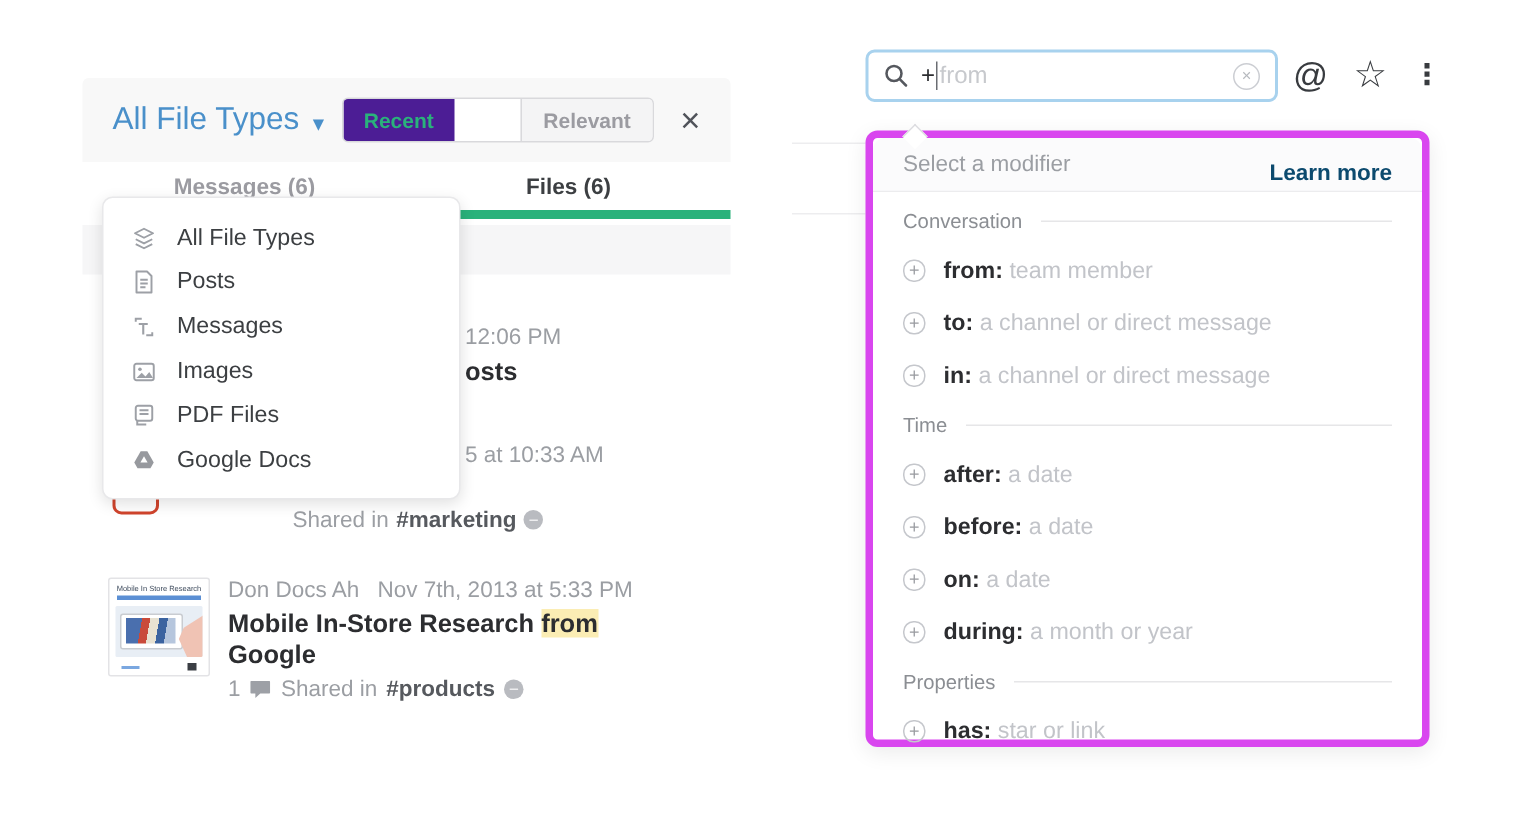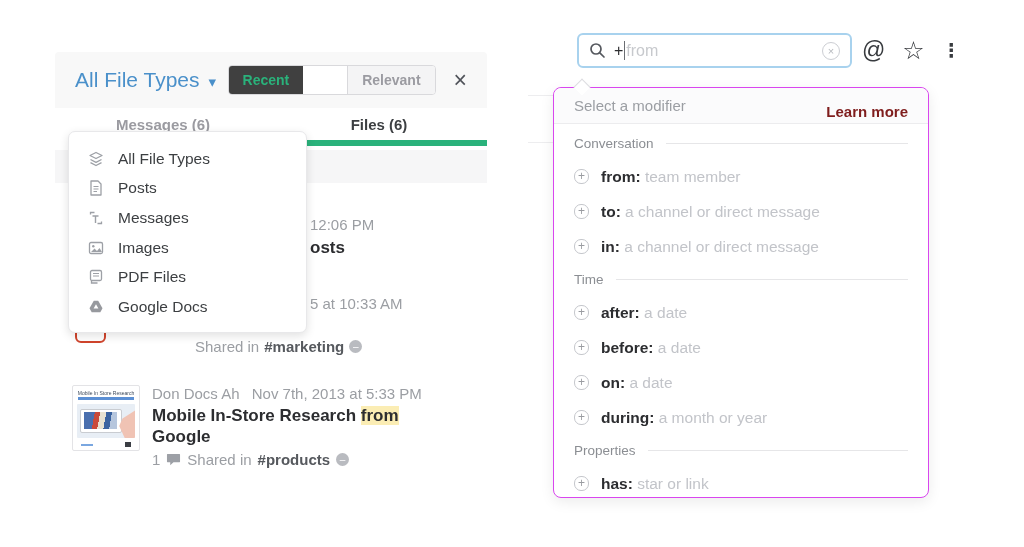--- a/index.html
+++ b/index.html
@@ -9,21 +9,21 @@
 
   
   .left-panel { position:absolute; left:55px; top:52px; width:432px; height:440px; background:#fff; }
 
   .lp-header { position:absolute; left:0; top:0; width:432px; height:56px; background:#f8f8f8;
                border-radius:4px 4px 0 0; display:flex; align-items:center; padding:0 16px 0 20px; }
   .lp-title { display:flex; align-items:center; gap:9px; color:#4a90ca; font-size:21px; cursor:pointer; }
   .lp-title .caret { font-size:15px; margin-top:3px; }
   .segmented { margin-left:auto; display:flex; border:1px solid #d9d9dc; border-radius:4px; overflow:hidden; background:#fff; }
   .seg { font-family:inherit; font-size:14px; font-weight:bold; padding:6px 14px; border:none; background:#f4f4f5; color:#9b9ba1; cursor:pointer; }
-  .seg.active { background:#404040; color:#2ab27b; }
+  .seg.active { background:#4c1d95; color:#2ab27b; }
   .seg + .seg { border-left:1px solid #d9d9dc;margin-left:44px; }
   .lp-close { margin-left:14px; border:none; background:none; font-size:23px; color:#50535a; cursor:pointer; line-height:1; padding:0 4px; }
 
   .tabs { position:absolute; left:0; top:56px; width:432px; height:32px; display:flex; }
   .tab { width:50%; text-align:center; font-size:15px; font-weight:bold; padding-top:8px; cursor:pointer; }
   .tab.inactive { color:#9b9ba1; }
   .tab.active { color:#3c3f42; }
   .tab-underline { position:absolute; left:50%; bottom:-6px; width:50%; height:6px; background:#2ab27b; }
 
   .gray-strip { position:absolute; left:0; top:98px; width:432px; height:33px; background:#f6f6f7; }
@@ -80,28 +80,28 @@
   .text-cursor { display:inline-block; width:1px; height:19px; background:#6a6d72; margin:0 1px; }
   .search-box .ghost { color:#c7c9cd; font-size:16px; }
   .clear-btn { margin-left:auto; width:18px; height:18px; border-radius:50%; border:1px solid #ccced3;
                color:#b6b9be; font-size:11px; line-height:16px; text-align:center; cursor:pointer; background:#fff; }
 
   .top-icons { position:absolute; left:862px; top:33px; width:100px; height:35px; display:flex; align-items:center; gap:17px; }
   .icon-at { font-size:23px; color:#383b3f; cursor:pointer; }
   .icon-star { font-size:25px; color:#383b3f; cursor:pointer; line-height:1; }
   .icon-dots { font-size:19px; color:#383b3f; cursor:pointer; font-weight:bold; letter-spacing:0; }
 
-  .modifier-panel { position:absolute; left:553px; top:87px; width:376px; height:411px; background:#fff;
-                    border:1px solid #d946ef; border-radius:8px; box-shadow:0 4px 14px rgba(0,0,0,.08); z-index:6; }
+  .modifier-panel { position:absolute; left:577px; top:87px; width:376px; height:411px; background:#fff;
+                    border:5px solid #d946ef; border-radius:8px; box-shadow:0 4px 14px rgba(0,0,0,.08); z-index:6; }
   .mp-caret { position:absolute; left:22px; top:-7px; width:12px; height:12px; background:#fff;
               border-left:1px solid #dcdce0; border-top:1px solid #dcdce0; transform:rotate(45deg); }
   .mp-header { height:36px; display:flex; align-items:center; padding:0 20px; background:#fbfbfc;
                border-bottom:1px solid #ececee; border-radius:8px 8px 0 0; }
   .mp-header-label { color:#9b9ea3; font-size:15px; }
-  .learn-more { margin-left:auto; color:#7f1d1d; font-size:15px; font-weight:600; text-decoration:none; cursor:pointer;margin-top:12px; }
+  .learn-more { margin-left:auto; color:#0c4a6e; font-size:15px; font-weight:600; text-decoration:none; cursor:pointer;margin-top:12px; }
   .mp-body { padding:4px 20px 10px; }
   .mp-section-label { display:flex; align-items:center; gap:12px; height:31px; color:#8b8e93; font-size:13.5px; }
   .mp-section-label .rule { flex:1; height:1px; background:#e6e6e8; }
   .mp-item { display:flex; align-items:center; gap:12px; height:35px; font-size:15.5px; cursor:pointer; }
   .plus-box { width:15px; height:15px; border:1px solid #c5c7cc; border-radius:7px; color:#9a9ca1;
               font-size:12px; line-height:13px; text-align:center; flex:0 0 auto; }
   .mp-item .kw { font-weight:bold; color:#2c2d30; }
   .mp-item .desc { color:#c2c4c9; }
 </style>
 </head>

